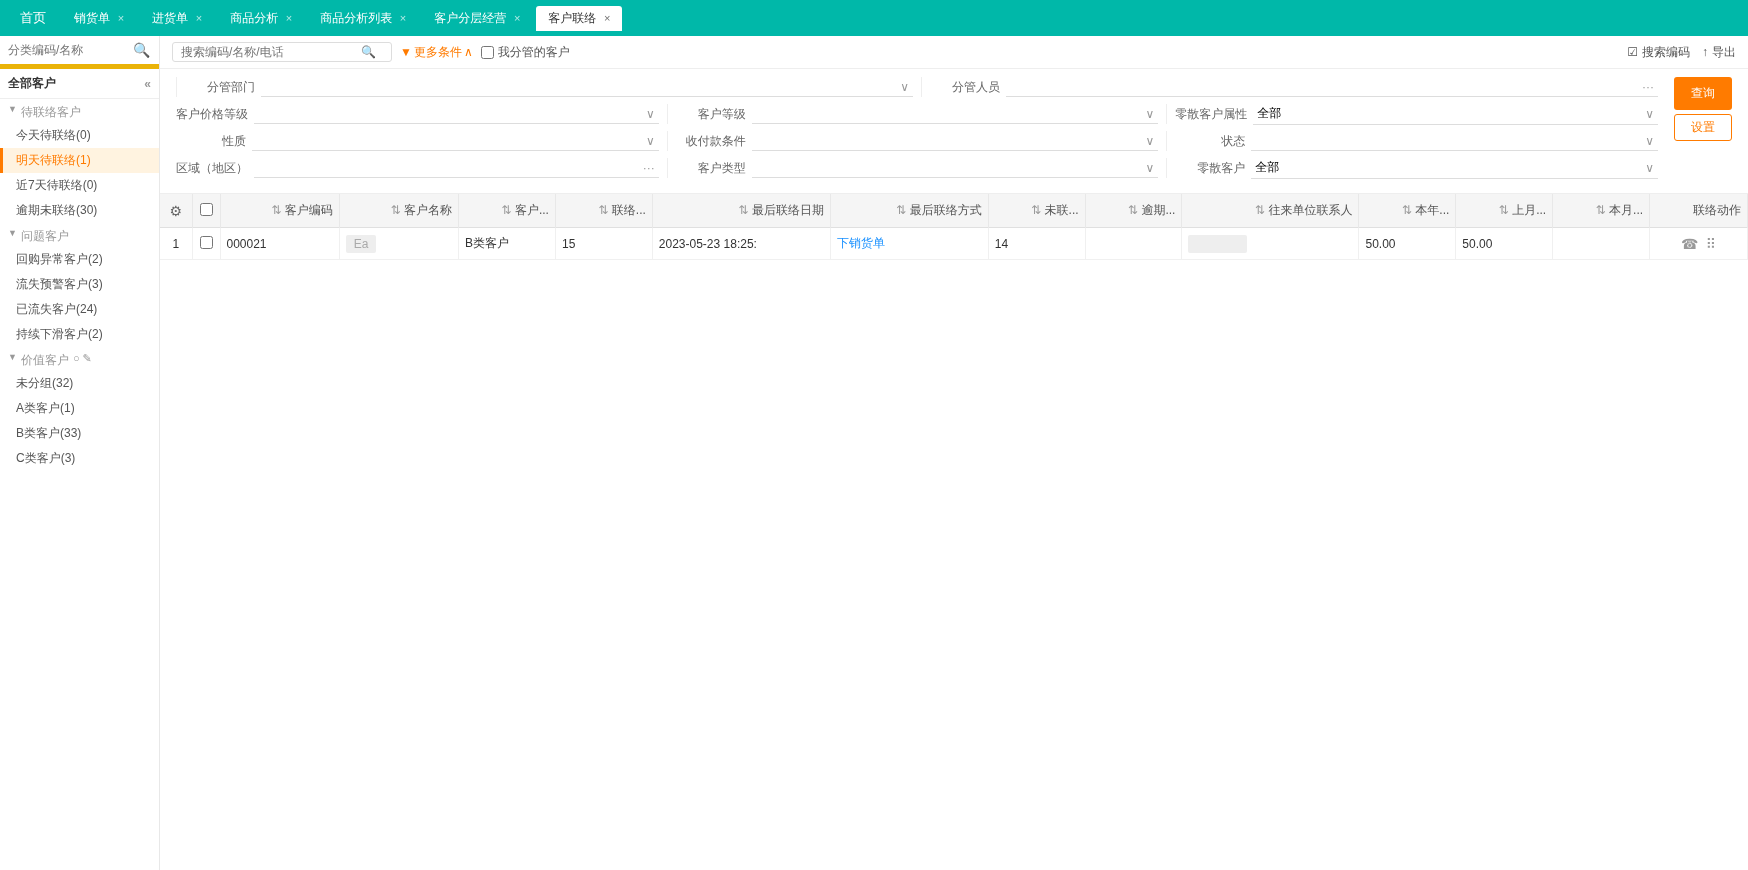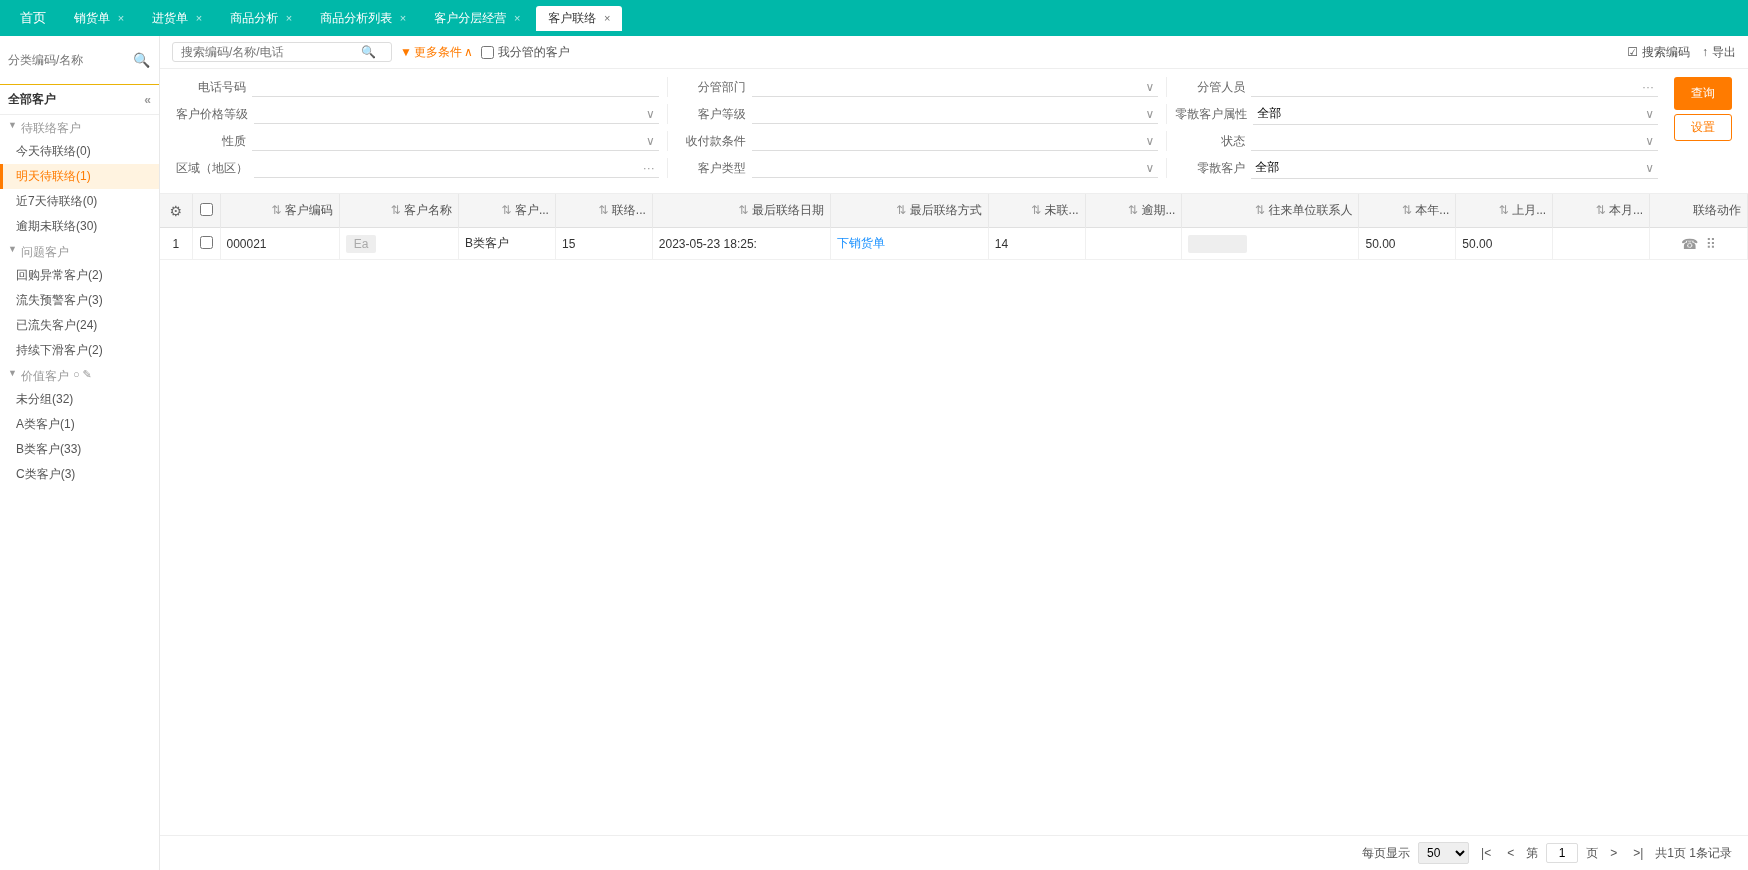--- a/index.html
+++ b/index.html
@@ -42,22 +42,22 @@
     .sidebar {
       width: 160px;
       background: #fff;
       border-right: 1px solid #e8e8e8;
       overflow-y: auto;
       flex-shrink: 0;
     }
     .sidebar-search {
       display: flex;
       align-items: center;
-      padding: 16px 8px;
-      border-bottom: 1px solid #eab308;
+      padding: 6px 8px;
+      border-bottom: 5px solid #eab308;
     }
     .sidebar-search input {
       border: none;
       outline: none;
       width: 100%;
       font-size: 12px;
       color: #999;
     }
     .sidebar-search .search-icon { color: #999; font-size: 14px; }
 
@@ -386,24 +386,20 @@
           <span>导出</span>
         </div>
       </div>
     </div>
 
     <div class="filter-panel">
       <div style="display:flex; gap:8px; align-items:flex-start;">
         <div style="flex:1;">
 
           <div class="filter-row">
-            <div class="filter-item">
-              <span class="filter-label">电话号码</span>
-              <input class="filter-input" style="flex: 2 1 0%;">
-            </div>
             <div class="filter-divider"></div>
             <div class="filter-item">
               <span class="filter-label">分管部门</span>
               <div class="filter-select" style="flex:2;">
                 <span></span>
                   <span class="arrow">∨</span>
               </div>
             </div>
             <div class="filter-divider"></div>
             <div class="filter-item">
@@ -590,30 +586,14 @@
             <td></td>
             <td style="text-align:center;">
               <span class="action-icon">☎</span>
               <span class="action-icon">⠿</span>
             </td>
           </tr>
         </tbody>
       </table>
     </div>
 
-    <div class="pagination">
-      <span>每页显示</span>
-      <select class="page-size-select">
-        <option>50</option>
-        <option>100</option>
-        <option>200</option>
-      </select>
-      <span class="page-btn">|&lt;</span>
-      <span class="page-btn">&lt;</span>
-      <span>第</span>
-      <input class="page-input" value="1" style="">
-      <span>页</span>
-      <span class="page-btn">&gt;</span>
-      <span class="page-btn">&gt;|</span>
-      <span>共1页 1条记录</span>
-    </div>
   </div>
 </div>
 
 </body></html>

